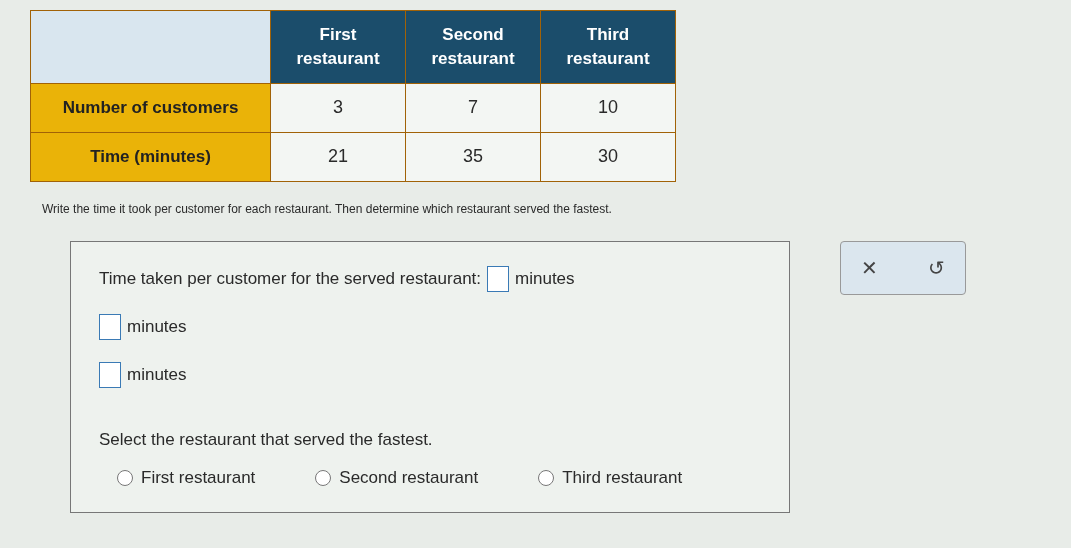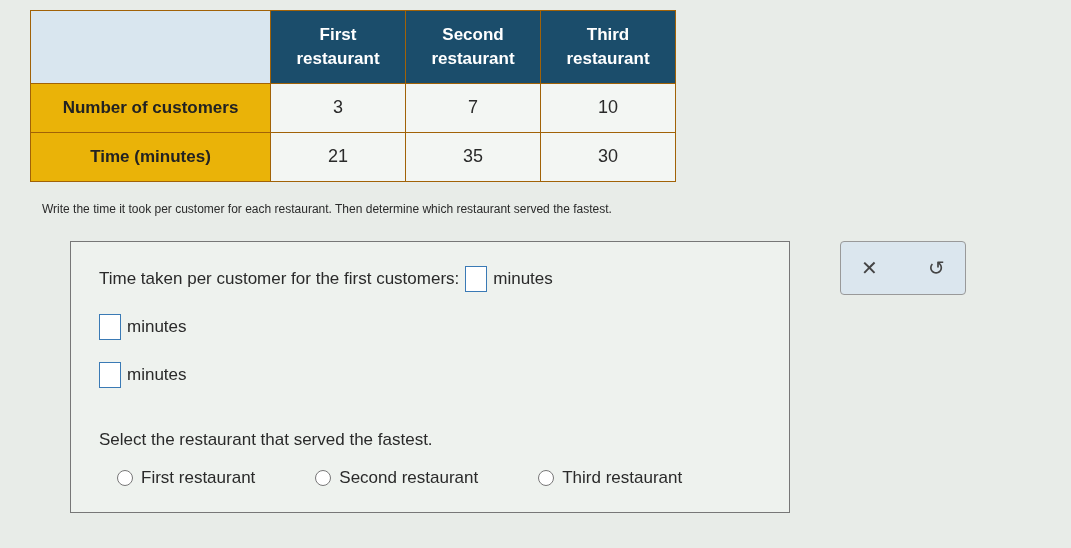--- a/index.html
+++ b/index.html
@@ -143,21 +143,21 @@
     <td class="data-cell">30</td>
   </tr>
 </tbody>
   </table>
 
 <p class="instruction">Write the time it took per customer for each restaurant. Then determine which restaurant served the fastest.</p>
 
 <div class="content-row">
   <div class="answer-box">
     <div class="answer-line">
-      <span>Time taken per customer for the first customers:</span>
+      <span>Time taken per customer for the served restaurant:</span>
       <input class="input-box" value="" style="">
       <span>minutes</span>
     </div>
     <div class="answer-line">
       <input class="input-box" value="" style="">
       <span>minutes</span>
     </div>
     <div class="answer-line">
       <input class="input-box" value="" style="">
       <span>minutes</span>

